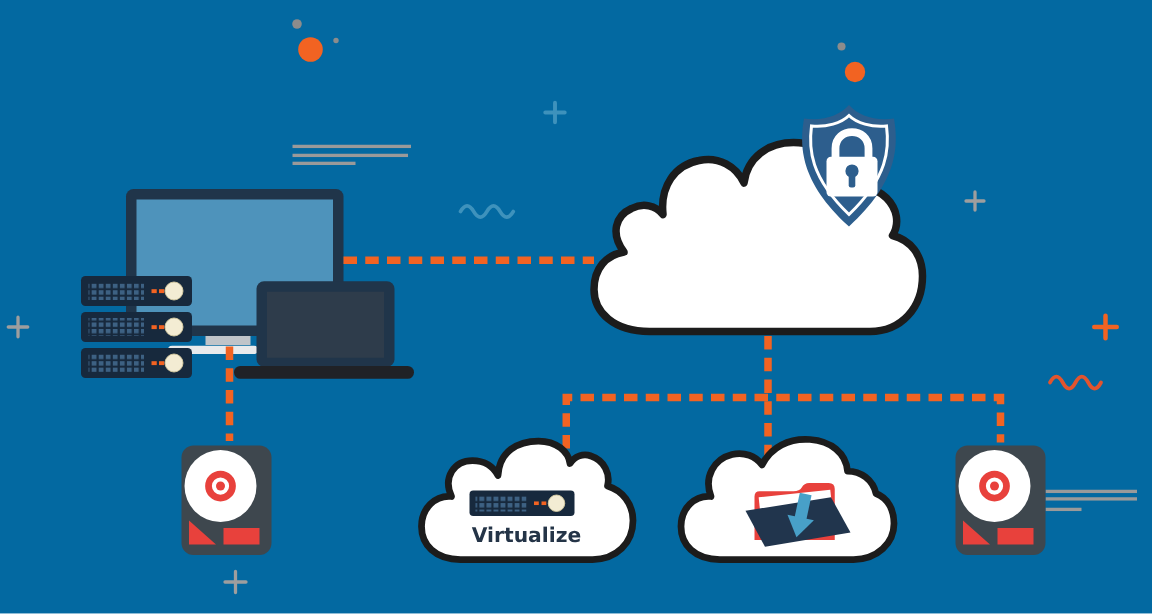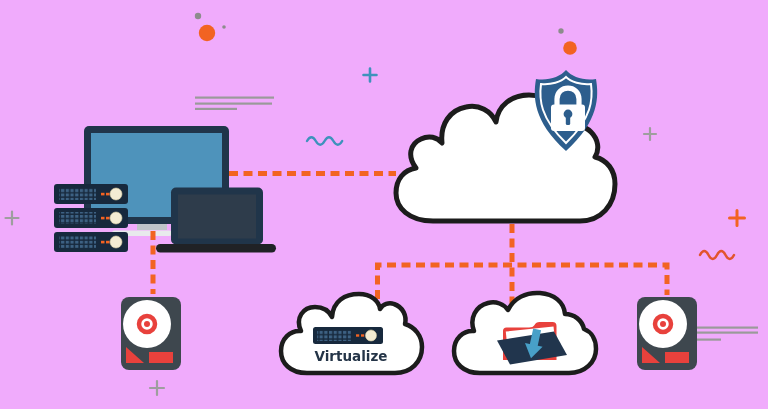--- a/index.html
+++ b/index.html
@@ -1,16 +1,16 @@
 <!DOCTYPE html>
 <html><head>
 <meta charset="utf-8">
 <style>
   html,body{margin:0;padding:0;background:#ffffff;}
-  .canvas{position:relative;width:768px;height:409px;background:#f0abfc;overflow:hidden;
+  .canvas{position:relative;width:768px;height:409px;background:#0369a1;overflow:hidden;
           font-family:"DejaVu Sans","Liberation Sans",sans-serif;}
   svg{display:block;}
   text.virt-label{font-family:"DejaVu Sans","Liberation Sans",sans-serif;font-weight:700;
                   font-size:13.5px;fill:#243447;}
 </style>
 </head>
 <body>
 
 <div class="canvas">
 <svg width="768" height="409" viewBox="0 0 768 409" xmlns="http://www.w3.org/2000/svg">

